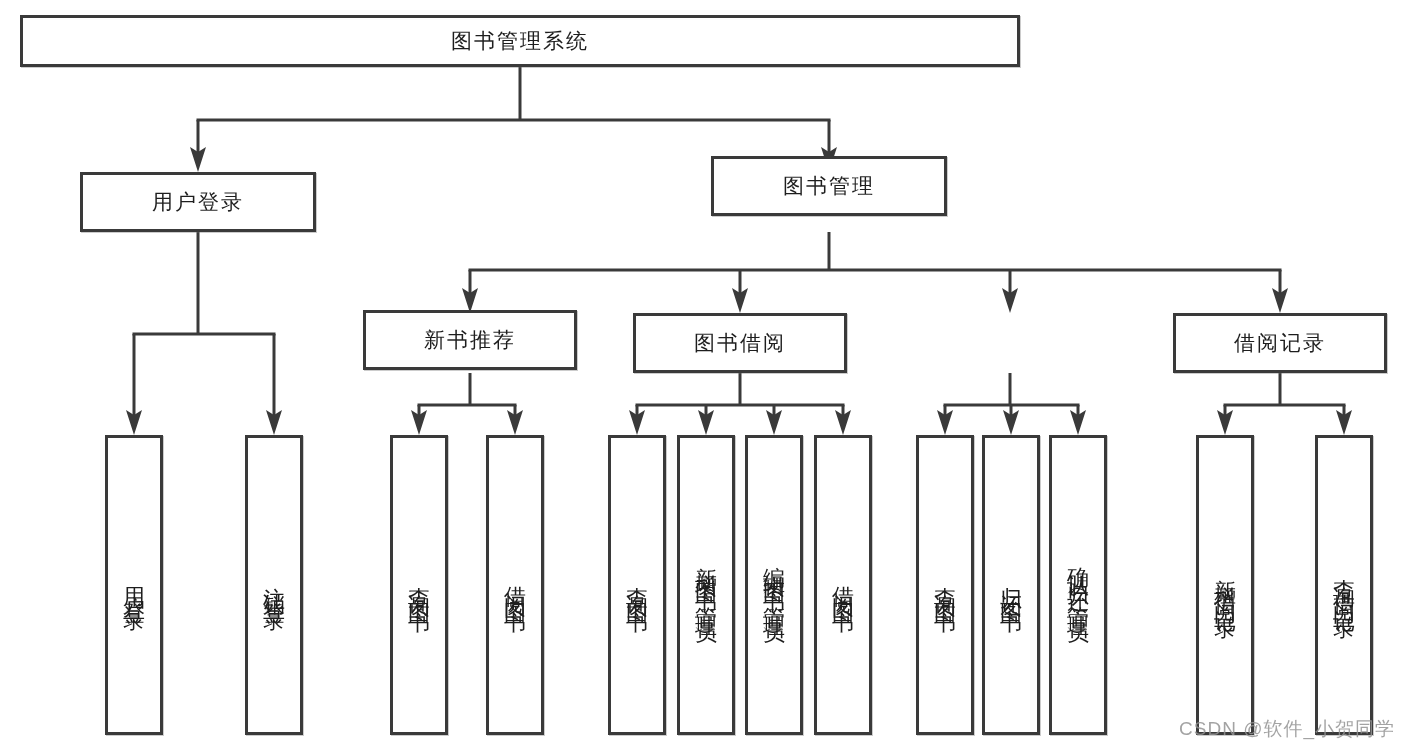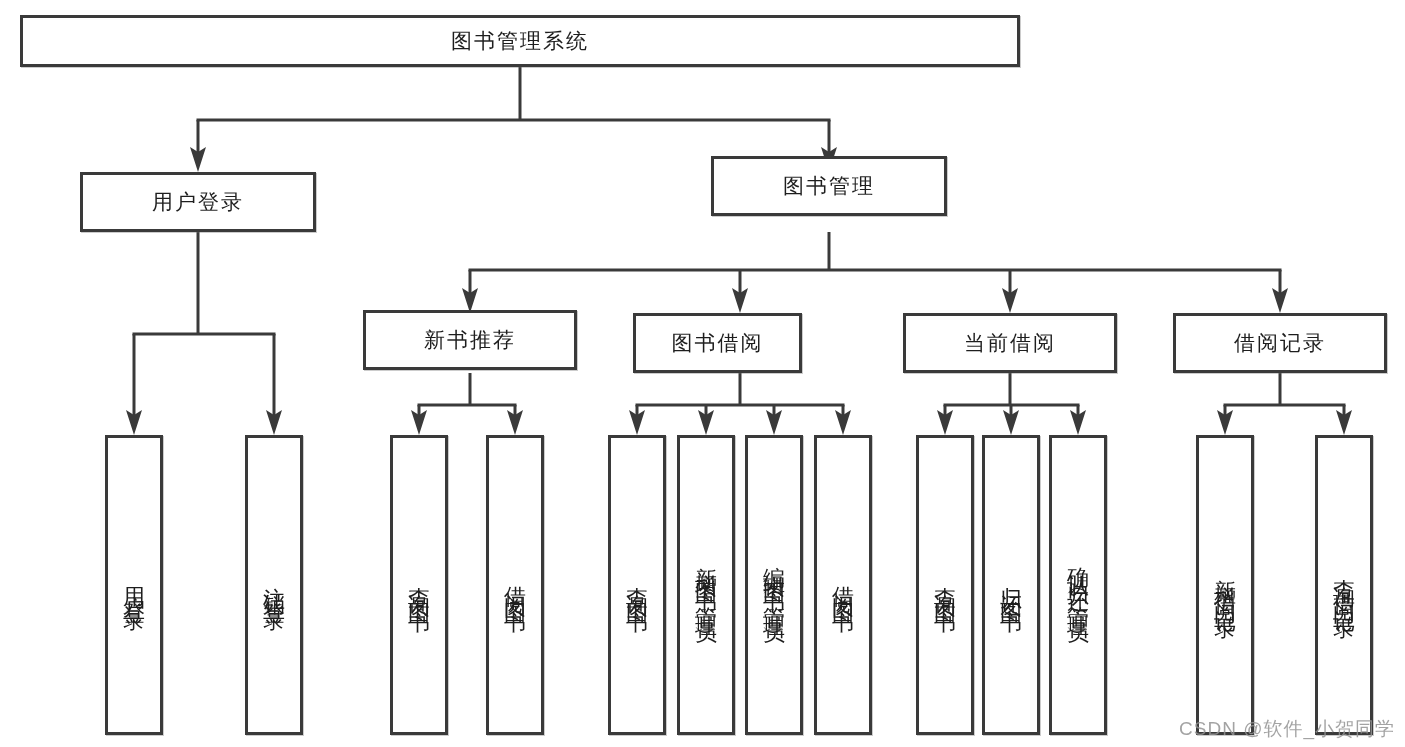--- a/index.html
+++ b/index.html
@@ -151,25 +151,22 @@
   <div class="node h-node" style="left:80px; top:172px; width:236px; height:60px;">
     <span>用户登录</span>
   </div>
   <div class="node h-node" style="left:711px; top:156px; width:236px; height:60px;">
     <span>图书管理</span>
   </div>
 
   <div class="node h-node" style="left:363px; top:310px; width:214px; height:60px;">
     <span>新书推荐</span>
   </div>
-  <div class="node h-node" style="left:633px; top:313px; width:169px; height:60px;justify-content:center;">
+  <div class="node h-node" style="left:633px; top:313px; width:214px; height:60px;justify-content:center;">
     <span>图书借阅</span>
-  </div>
-  <div class="node h-node" style="left:903px; top:313px; width:214px; height:60px;">
-    <span>当前借阅</span>
   </div>
   <div class="node h-node" style="left:1173px; top:313px; width:214px; height:60px;">
     <span>借阅记录</span>
   </div>
 
   <div class="node v-node" style="left:105px; top:435px; width:58px; height:300px;">
     <span>用户登录</span>
   </div>
   <div class="node v-node" style="left:245px; top:435px; width:58px; height:300px;">
     <span>注销登录</span>

